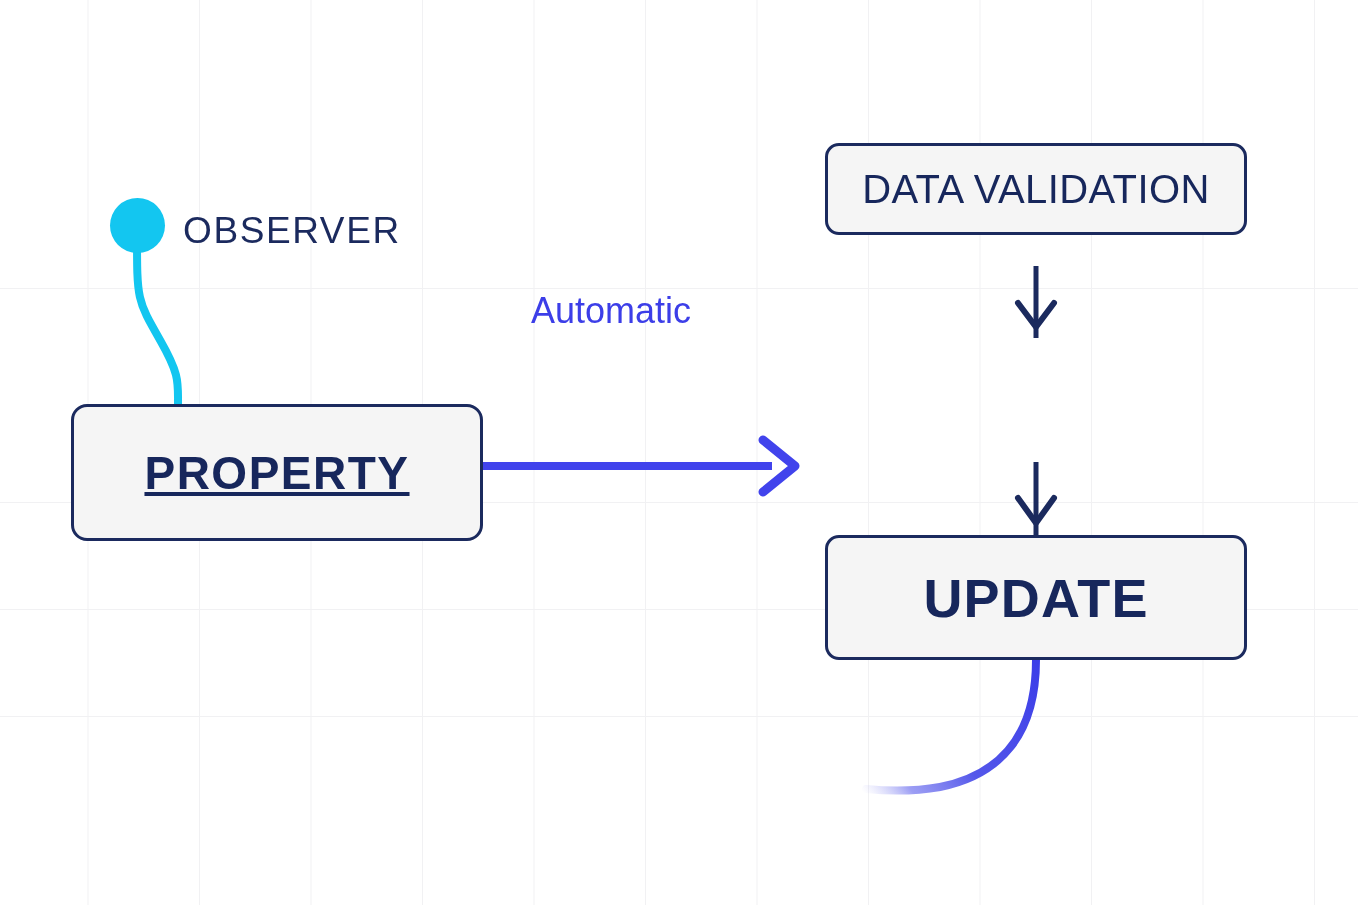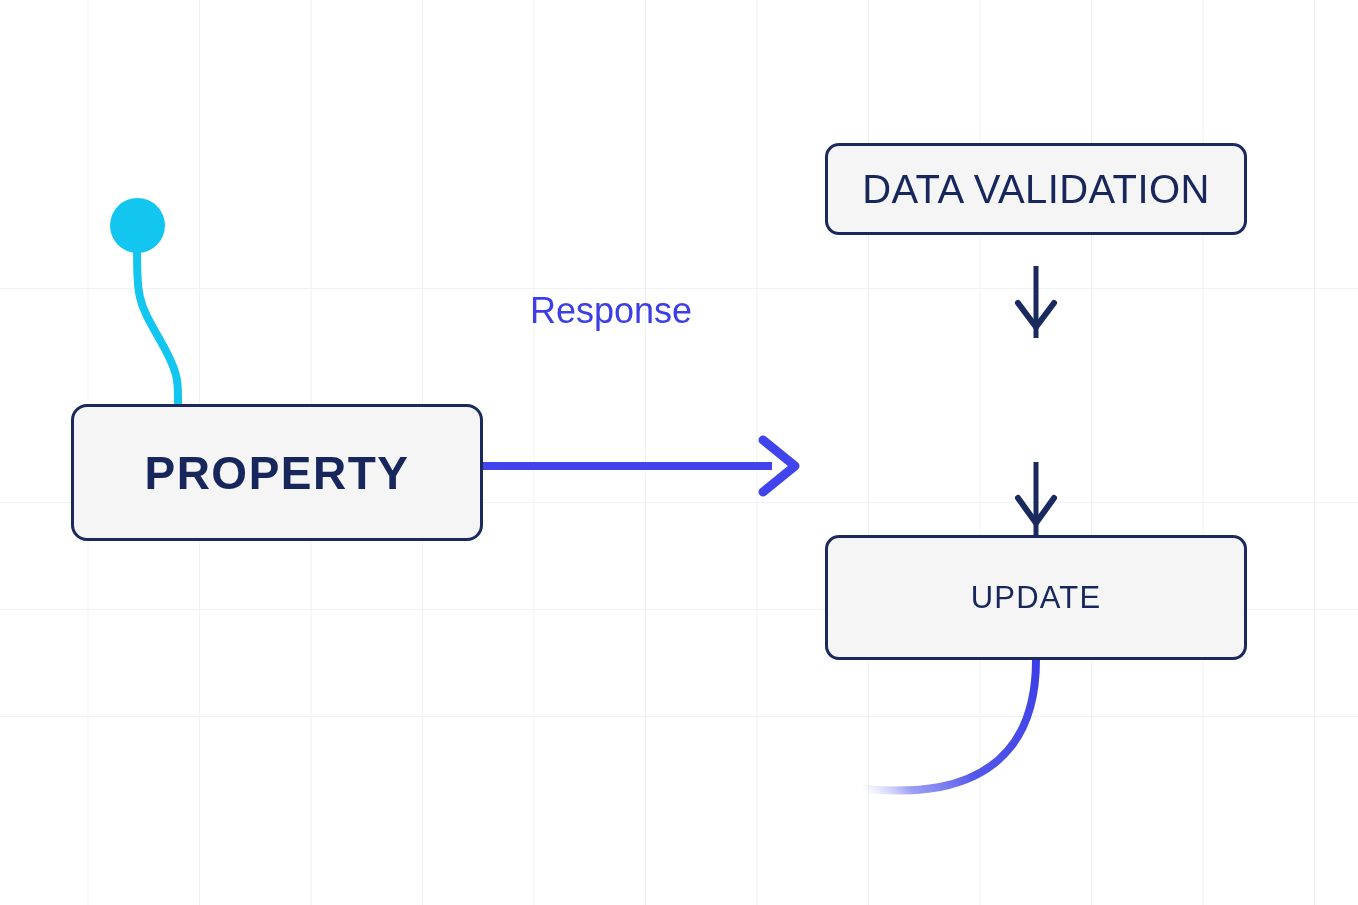--- a/index.html
+++ b/index.html
@@ -42,20 +42,21 @@
   }
   .node-label {
     color: #17275c;
     white-space: nowrap;
   }
 
   #node-property {
     left: 71px; top: 404px;
     width: 412px; height: 137px;
     border-radius: 16px;
+    text-decoration: underline;
   }
   #node-property .node-label {
     font-size: 46px;
     font-weight: 700;
     letter-spacing: 1.5px;
   }
 
   #node-data-validation {
     left: 825px; top: 143px;
     width: 422px; height: 92px;
@@ -74,22 +75,22 @@
     font-size: 40px;
     font-weight: 500;
     letter-spacing: 0.4px;
   }
 
   #node-update {
     left: 825px; top: 535px;
     width: 422px; height: 125px;
   }
   #node-update .node-label {
-    font-size: 31px;
-    font-weight: 400;
+    font-size: 54px;
+    font-weight: 700;
     letter-spacing: 1.2px;
   }
 
   
   #observer-dot {
     position: absolute;
     left: 110px; top: 198px;
     width: 55px; height: 55px;
     border-radius: 50%;
     background: #13c6f0;
@@ -140,23 +141,24 @@
     <line x1="1036" y1="266" x2="1036" y2="338" stroke="#1b2a5e" stroke-width="5"></line>
     <path d="M 1018 303 L 1036 327 L 1054 303" fill="none" stroke="#1b2a5e" stroke-width="6" stroke-linecap="round" stroke-linejoin="round"></path>
 
     <line x1="1036" y1="462" x2="1036" y2="535" stroke="#1b2a5e" stroke-width="5"></line>
     <path d="M 1018 498 L 1036 523 L 1054 498" fill="none" stroke="#1b2a5e" stroke-width="6" stroke-linecap="round" stroke-linejoin="round"></path>
 
     <path d="M 1036 660 C 1036 735, 1000 775, 940 787 C 912 792, 886 791, 866 789" fill="none" stroke="url(#feedbackFade)" stroke-width="8" stroke-linecap="round"></path>
   </svg>
 
   <div id="observer-dot"></div>
+  <div id="observer-label">OBSERVER</div>
 
   <div id="edge-label-automatic-response">
-    <span>Response</span>
+    <span>Automatic</span>
   </div>
 
   <div class="node" id="node-property">
     <span class="node-label">PROPERTY</span>
   </div>
 
   <div class="node" id="node-data-validation">
     <span class="node-label">DATA VALIDATION</span>
   </div>
 

